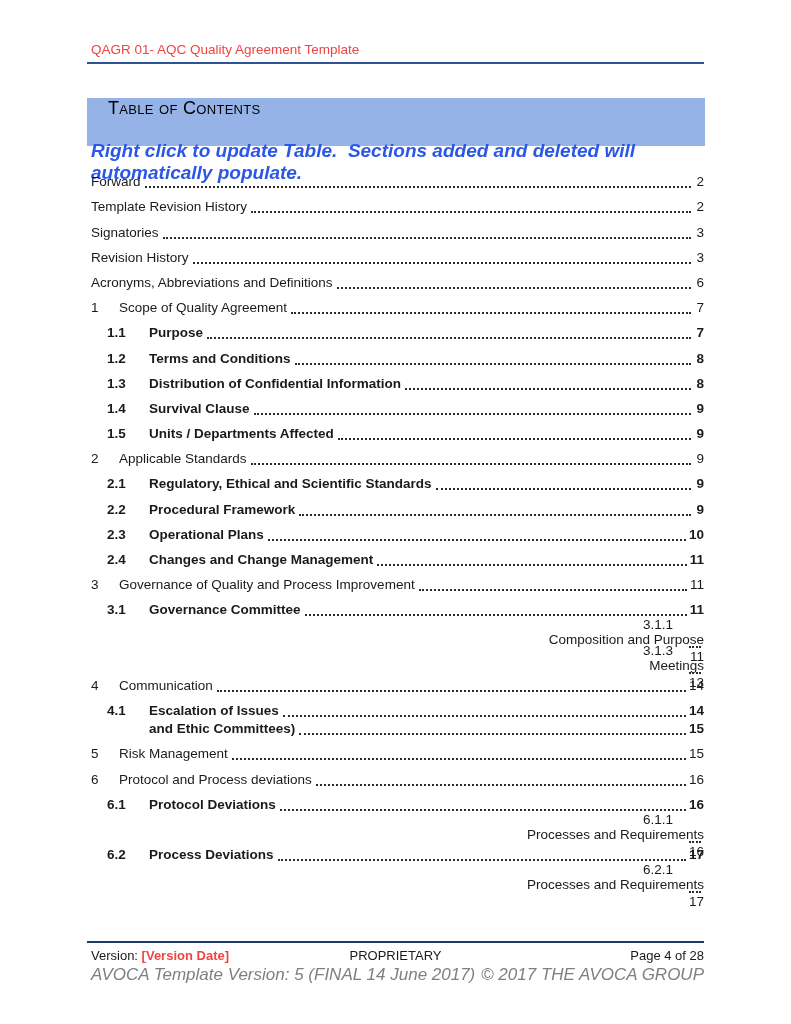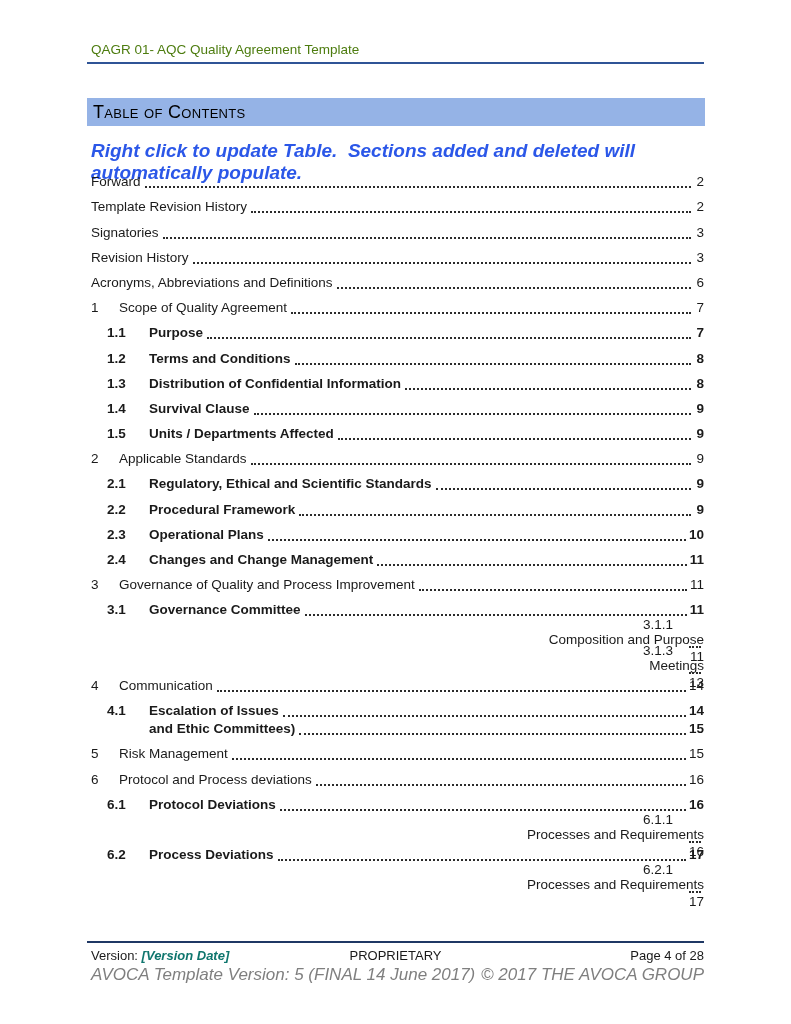--- a/index.html
+++ b/index.html
@@ -19,35 +19,34 @@
     position: absolute;
     left: 87px;
     right: 87px;
     top: 42px;
     padding-bottom: 5px;
     border-bottom: 2px solid #2F5496;
   }
   .doc-header .title {
     font-size: 13.5px;
     font-weight: 500;
-    color: #4d7c0f;
+    color: #ef4444;
     padding-left: 4px;
   }
 
   
   .toc-banner {
     position: absolute;
     left: 87px;
     right: 86px;
     top: 98px;
-    height: 28px;
+    height: 48px;
     background: #95B3E6;
     display: flex;
-    align-items: center;
-    padding-left: 6px;
+    padding-left: 21px;
   }
   .toc-banner .banner-text {
     font-variant: small-caps;
     font-size: 18px;
     font-weight: 500;
     letter-spacing: 0.3px;
     color: #000;
   }
 
   
@@ -111,23 +110,22 @@
   .footer-row1 {
     display: grid;
     grid-template-columns: 1fr auto 1fr;
     align-items: baseline;
     font-size: 13px;
   }
   .footer-left { text-align: left; padding-left: 4px; }
   .footer-center { text-align: center; font-weight: 500; }
   .footer-right { text-align: right; }
   .version-value {
-    color: #0f766e;
+    color: #ef4444;
     font-weight: 700;
-    font-style: italic;
   }
   .footer-row2 {
     display: flex;
     justify-content: space-between;
     margin-top: 2px;
     font-size: 17px;
     font-style: italic;
     color: #7F7F7F;
   }
   .footer-row2 .tmpl { padding-left: 4px; }

